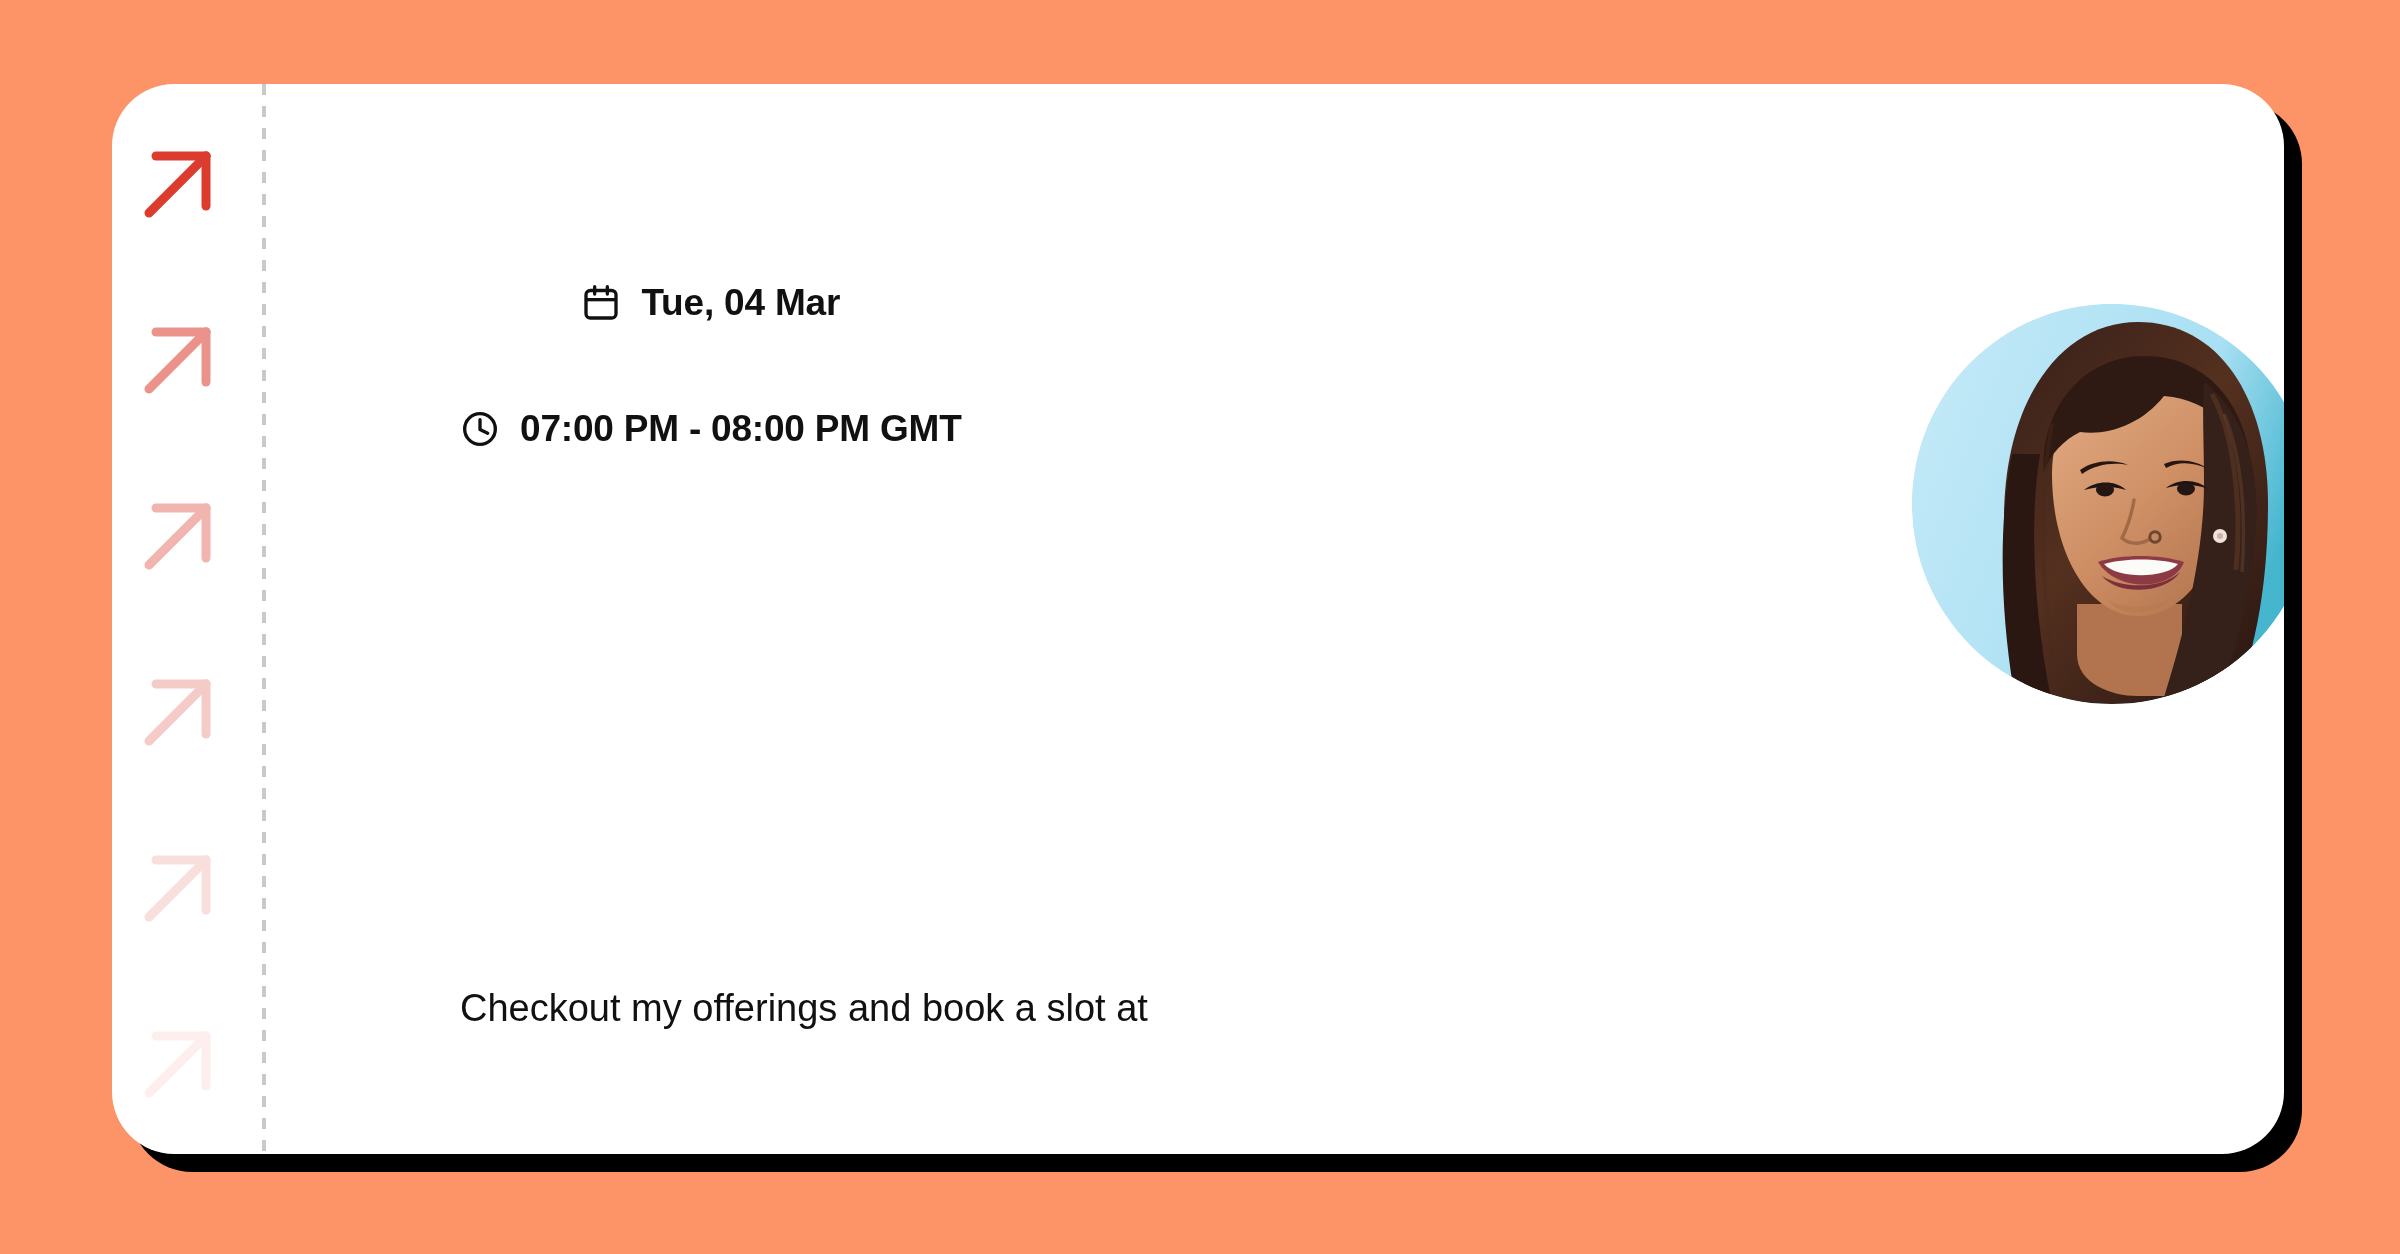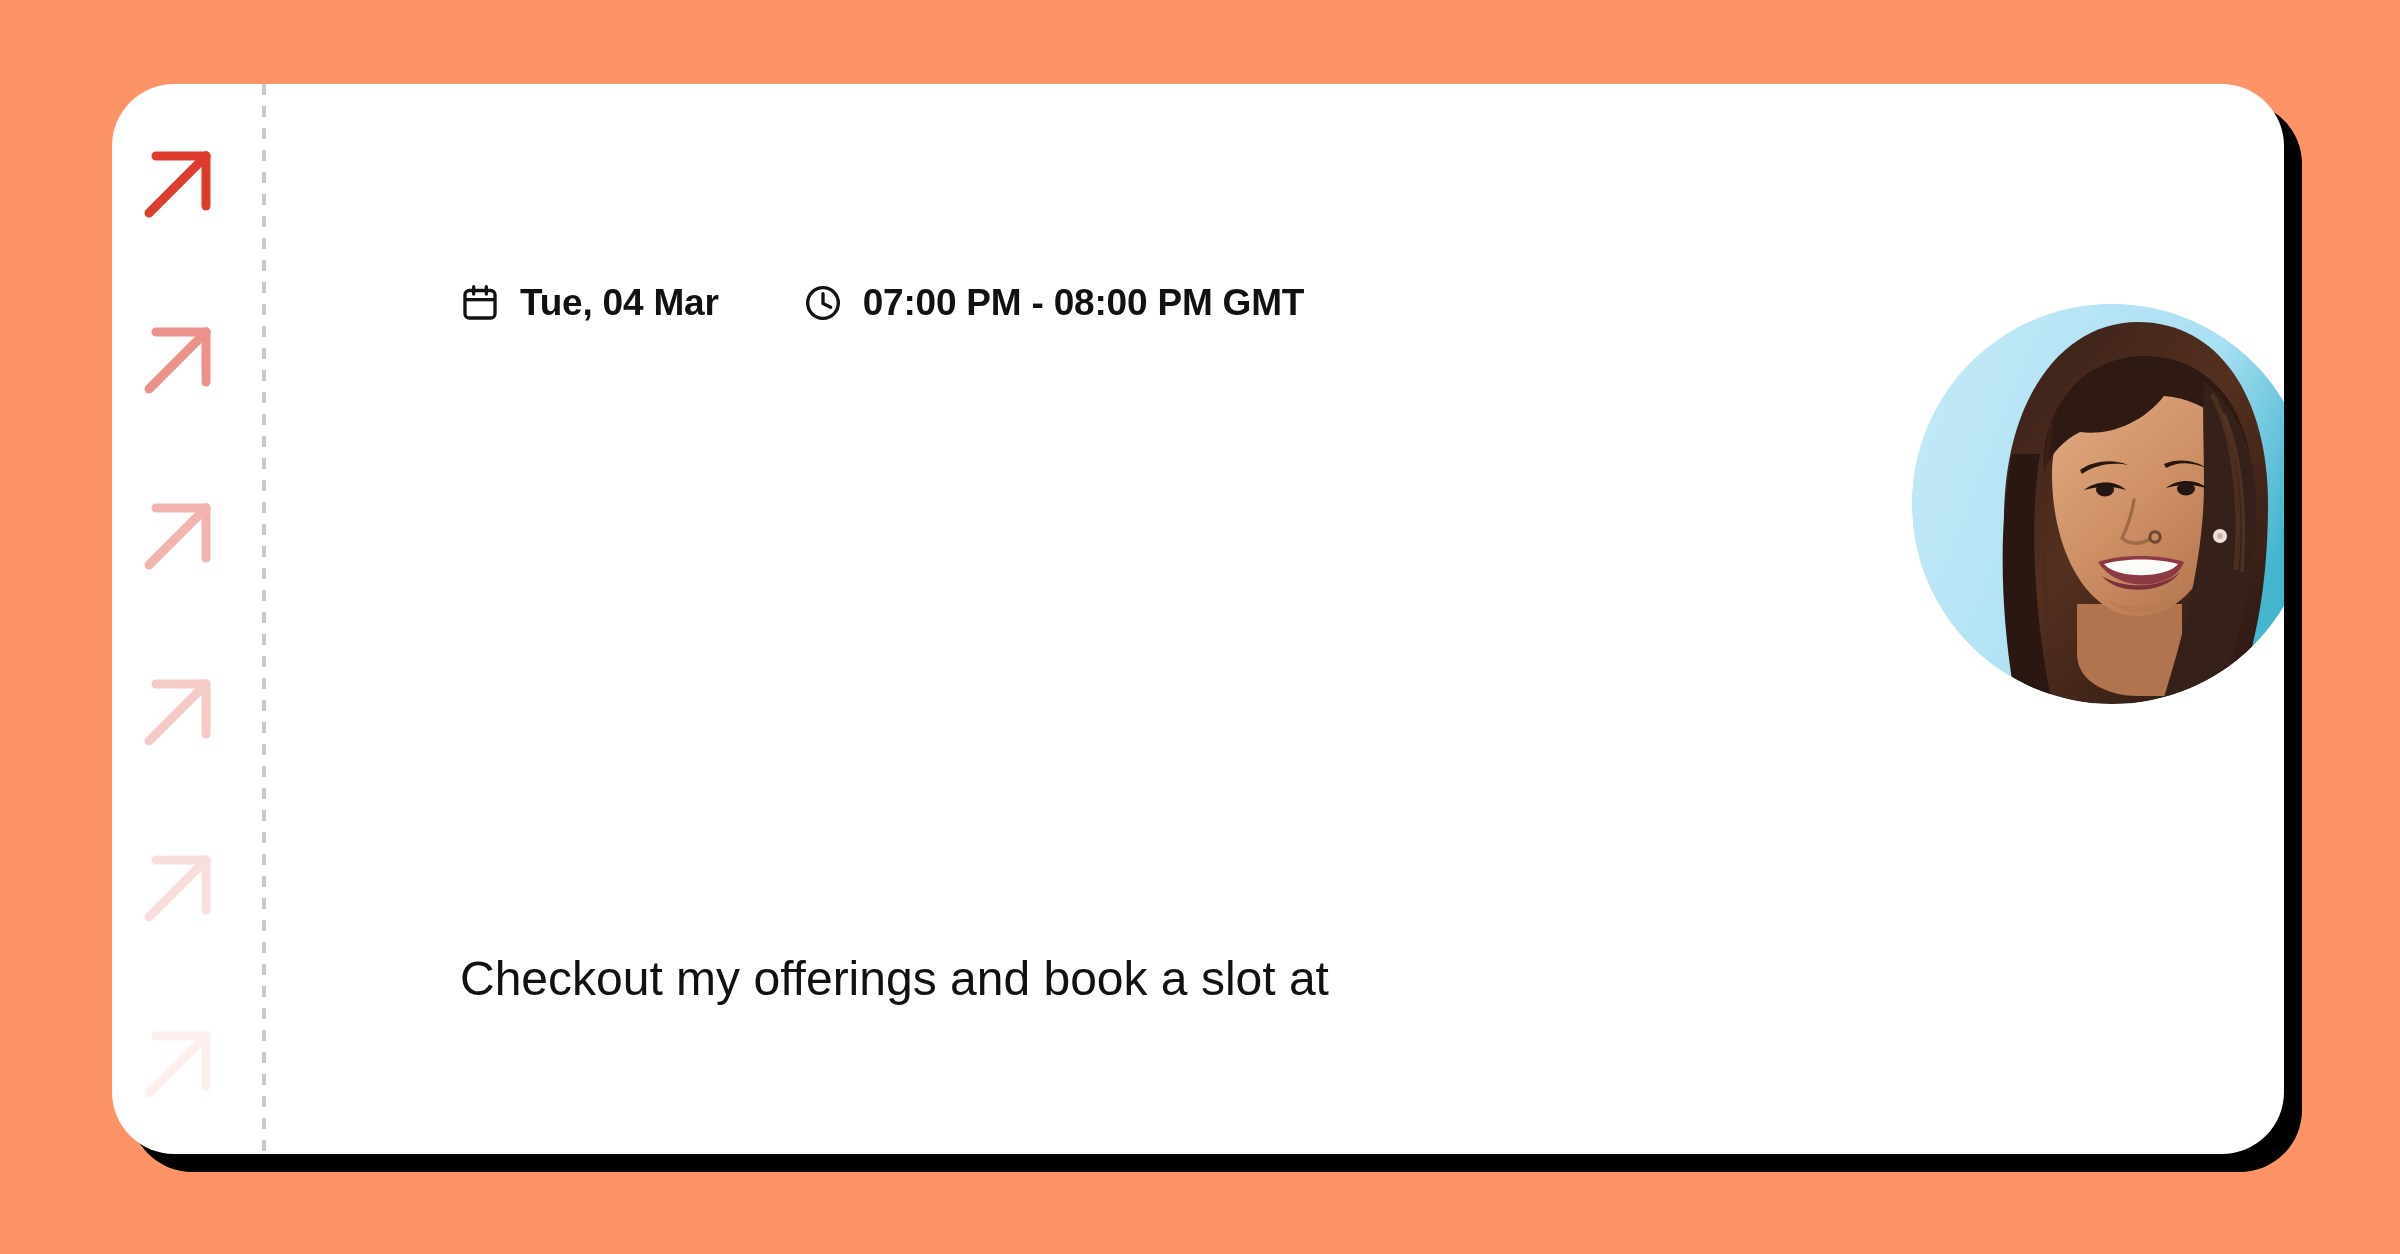--- a/index.html
+++ b/index.html
@@ -91,20 +91,21 @@
     height: 100%;
   }
 
   .meta-row {
     position: absolute;
     top: 198px;
     left: 0;
     display: flex;
     align-items: center;
     gap: 84px;
+    flex-direction: column;
   }
 
   .meta-item {
     display: flex;
     align-items: center;
     gap: 20px;
   }
 
   .meta-item .glyph { display:flex; align-items:center; }
   .meta-item .glyph svg { display:block; }
@@ -124,23 +125,23 @@
     width: 1320px;
     font-size: 100px;
     line-height: 1.12;
     font-weight: bold;
     color: #000000;
     letter-spacing: -2.4px;
   }
 
   .footer {
     position: absolute;
-    top: 864px;
-    left: 0;
-    font-size: 48px;
+    top: 900px;
+    left: 0;
+    font-size: 38px;
     line-height: 1.28;
     color: #111111;
     font-weight: normal;
     white-space: nowrap;
   }
   .footer .handle { font-weight: bold; }
 
   
   .avatar {
     position: absolute;

